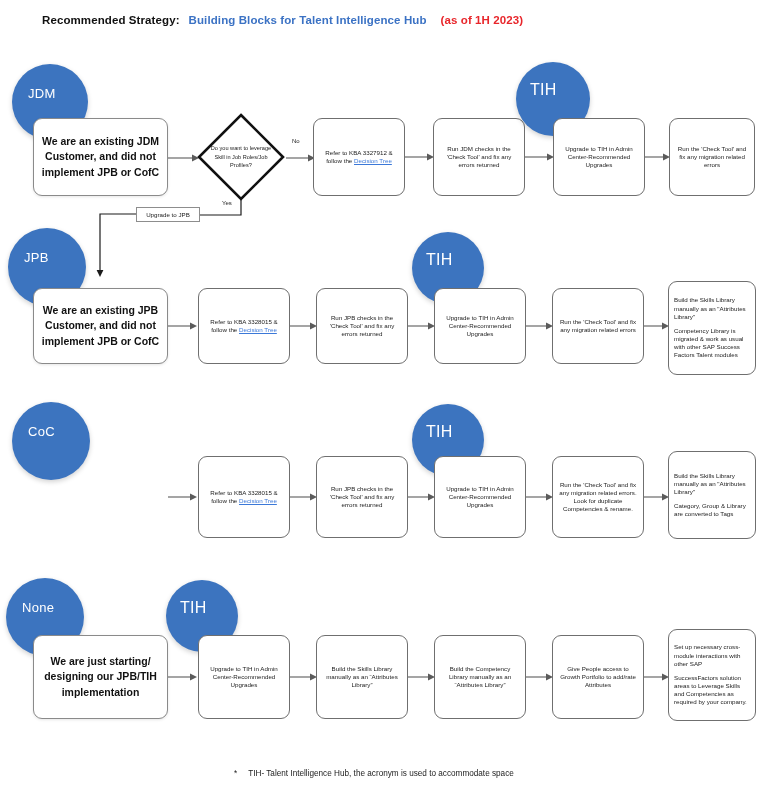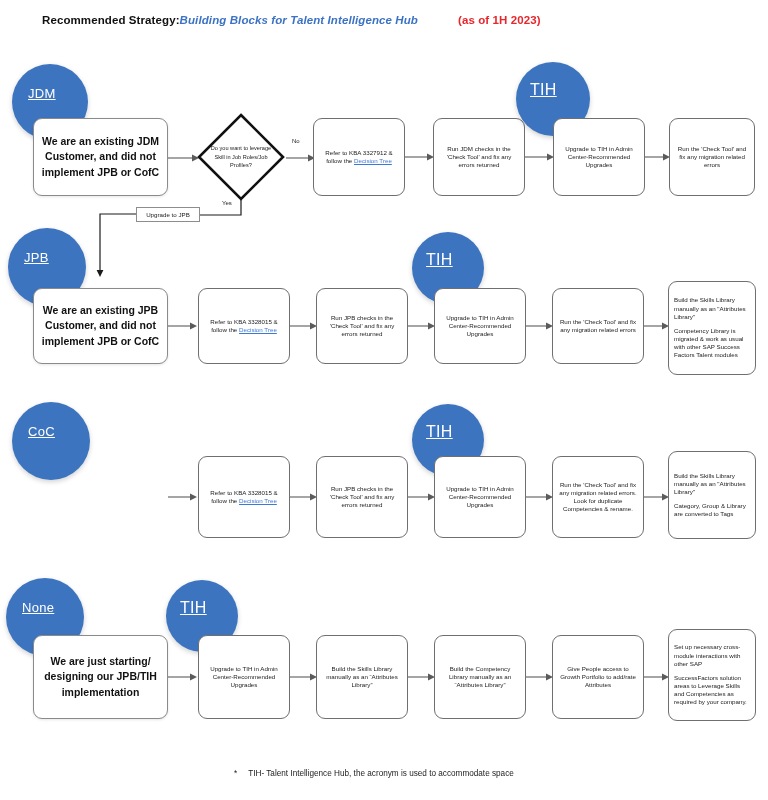--- a/index.html
+++ b/index.html
@@ -10,33 +10,33 @@
     color:#1a1a1a;
     overflow:hidden;
     position:relative;
   }
   #canvas{position:relative;width:768px;height:800px;}
 
   
   .title-row{position:absolute;left:42px;top:10px;white-space:nowrap;}
   .title-row span{font-size:11.5px;font-weight:bold;letter-spacing:.1px;}
   .t-main{color:#111111;}
-  .t-sub{color:#3b72c4;font-style:italic;}
-  .t-date{color:#e8262b;margin-left:40px;}
+  .t-sub{color:#3b72c4;margin-left:9px;}
+  .t-date{color:#e8262b;margin-left:14px;}
 
   
   .circle{
     position:absolute;border-radius:50%;
     background:#3c74bf;
     display:flex;align-items:flex-start;justify-content:flex-start;
     box-shadow:0 2px 5px rgba(0,0,0,0.18);
   }
   .circle span{
     color:#ffffff;font-size:13px;font-weight:400;
-    padding-left:16px;padding-top:22px;letter-spacing:.3px;text-decoration:underline;
+    padding-left:16px;padding-top:22px;letter-spacing:.3px;
   }
   .circle.small span{font-size:16px;padding-left:14px;padding-top:19px;}
 
   
   .box{
     position:absolute;
     background:#ffffff;
     border:1px solid #6f6f6f;
     border-radius:9px;
     box-sizing:border-box;

